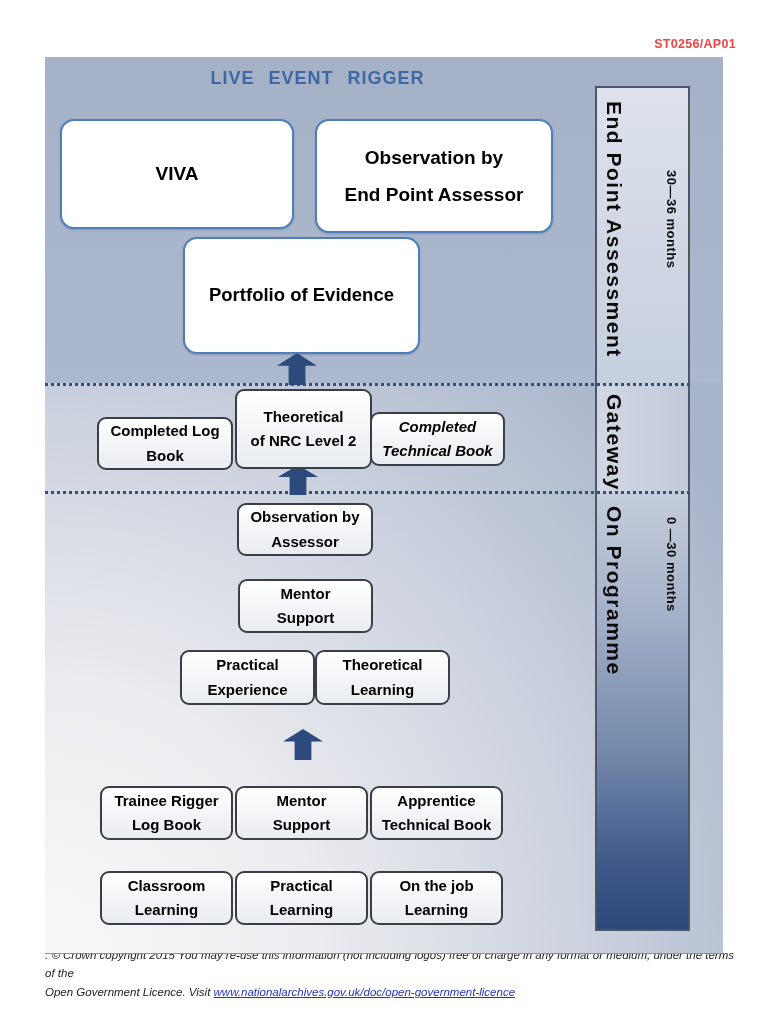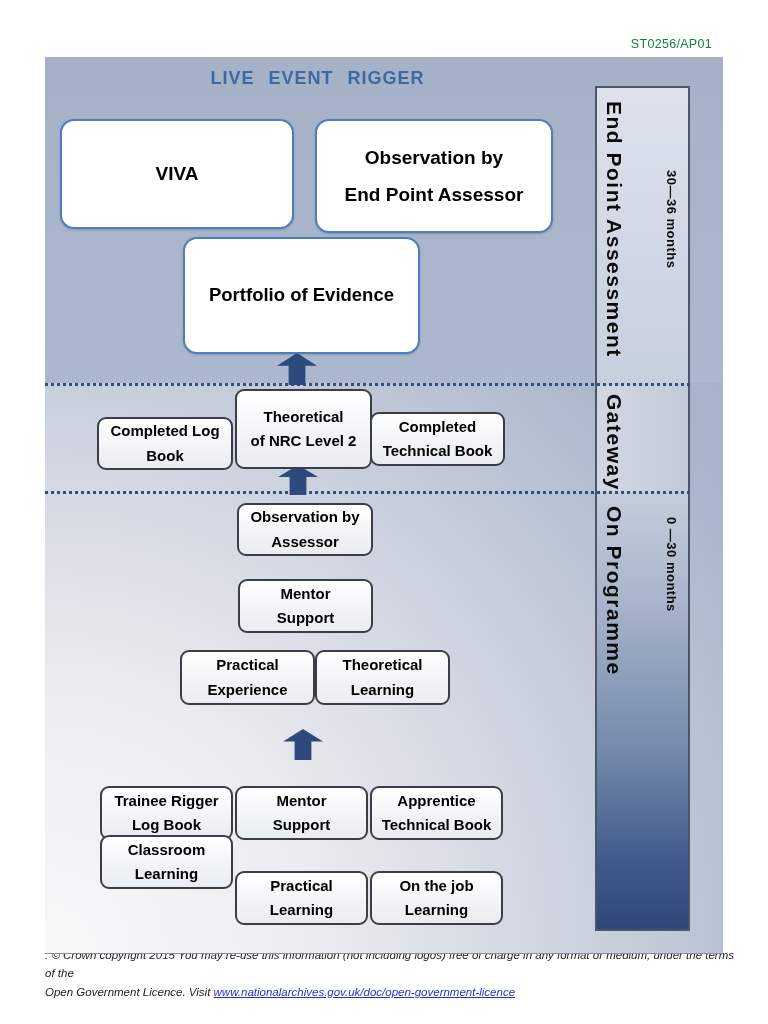--- a/index.html
+++ b/index.html
@@ -3,22 +3,22 @@
 <meta charset="utf-8">
 <style>
   html,body{margin:0;padding:0;}
   body{
     width:768px;height:1024px;position:relative;overflow:hidden;
     background:#ffffff;
     font-family:"Liberation Sans", sans-serif;
   }
   
   .docref{
-    position:absolute;right:56px;top:37px;z-index:3;
-    font-size:12.5px;font-weight:400;color:#15803d;letter-spacing:.3px;
+    position:absolute;right:32px;top:37px;z-index:3;
+    font-size:12.5px;font-weight:700;color:#ef4444;letter-spacing:.3px;
   }
   .footer{
     position:absolute;left:45px;top:946px;width:692px;z-index:0;
     font-style:italic;font-size:11.5px;color:#1c1c1c;line-height:1.6;
   }
   .footer a{color:#2433c4;text-decoration:underline;font-style:italic;margin-top:37px;}
   
   .canvas{
     position:absolute;left:45px;top:57px;width:678px;height:896px;z-index:1;
     background:radial-gradient(circle 920px at 0% 100%,
@@ -131,21 +131,21 @@
   </div>
 
   <div class="gbox" style="left:52px;top:360px;width:132px;height:49px;">
     <div>Completed Log</div>
     <div>Book</div>
   </div>
   <div class="gbox" style="left:190px;top:332px;width:133px;height:76px;">
     <div>Theoretical</div>
     <div>of NRC Level 2</div>
   </div>
-  <div class="gbox" style="left:325px;top:355px;width:131px;height:50px;">
+  <div class="gbox" style="left:325px;top:355px;width:131px;height:50px;font-style:italic;">
     <div>Completed</div>
     <div>Technical Book</div>
   </div>
 
   <div class="gbox" style="left:192px;top:446px;width:132px;height:49px;">
     <div>Observation by</div>
     <div>Assessor</div>
   </div>
   <div class="gbox" style="left:193px;top:522px;width:131px;height:50px;">
     <div>Mentor</div>
@@ -166,21 +166,21 @@
   </div>
   <div class="gbox" style="left:190px;top:729px;width:129px;height:50px;">
     <div>Mentor</div>
     <div>Support</div>
   </div>
   <div class="gbox" style="left:325px;top:729px;width:129px;height:50px;">
     <div>Apprentice</div>
     <div>Technical Book</div>
   </div>
 
-  <div class="gbox" style="left:55px;top:778px;width:129px;height:50px;">
+  <div class="gbox" style="left:55px;top:814px;width:129px;height:50px;">
     <div>Classroom</div>
     <div>Learning</div>
   </div>
   <div class="gbox" style="left:190px;top:814px;width:129px;height:50px;">
     <div>Practical</div>
     <div>Learning</div>
   </div>
   <div class="gbox" style="left:325px;top:814px;width:129px;height:50px;">
     <div>On the job</div>
     <div>Learning</div>

